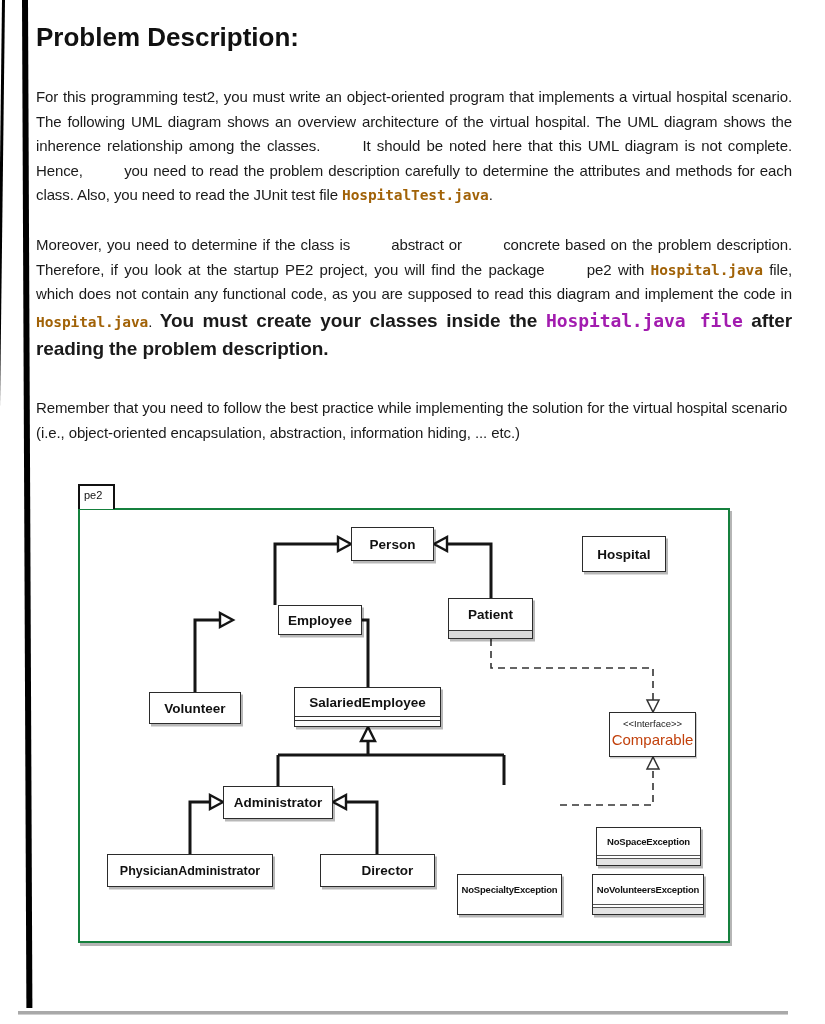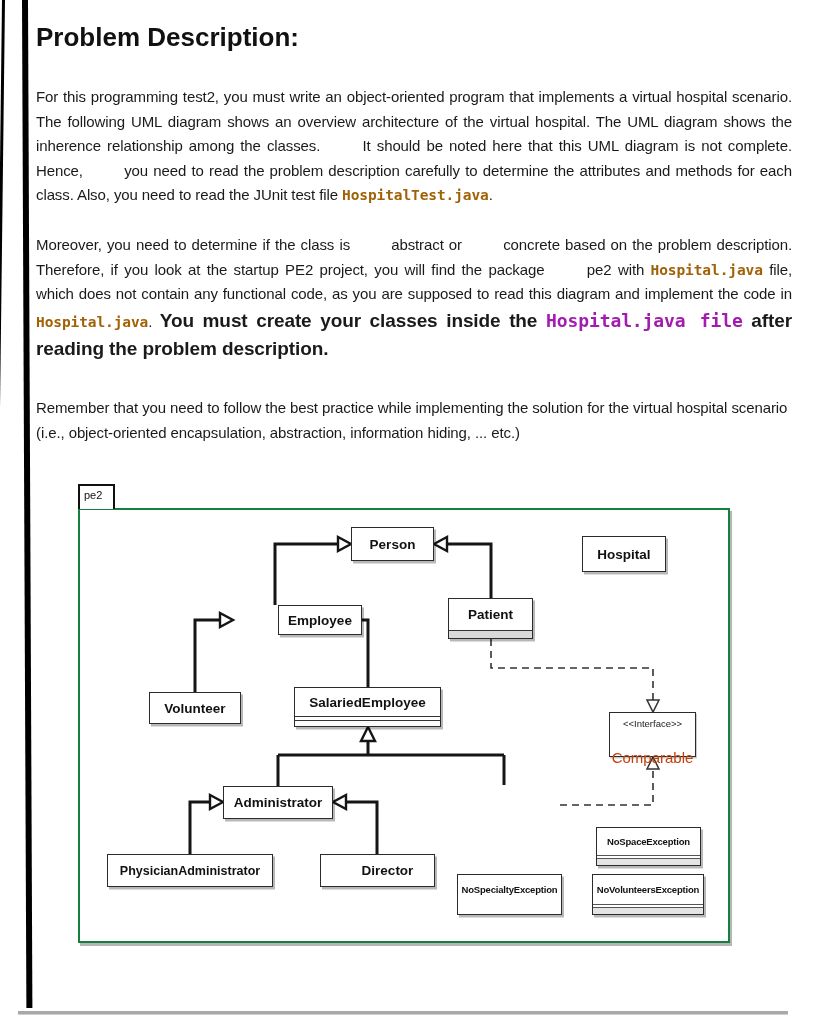--- a/index.html
+++ b/index.html
@@ -49,21 +49,21 @@
   .comp-g { height:8px;  background:#d9d9d9; border-top:1.5px solid #333; }
   .comp-gx{ height:7px;  background:#e4e4e4; border-top:1.2px solid #555; }
   .comp-wx{ height:3px;  background:#fff;    border-top:1.2px solid #555; }
 
   #bx-person        { left:271px; top:17px;  width:83px;  height:34px; }
   #bx-hospital      { left:502px; top:26px;  width:84px;  height:36px; }
   #bx-employee      { left:153px; top:95px;  width:84px;  height:30px;margin-left:45px; }
   #bx-patient       { left:368px; top:88px;  width:85px;  height:41px; }
   #bx-volunteer     { left:69px;  top:182px; width:92px;  height:32px; }
   #bx-salaried      { left:214px; top:177px; width:147px; height:40px; }
-  #bx-comparable    { left:529px; top:202px; width:87px;  height:45px; box-shadow:1px 1.5px 0 rgba(0,0,0,.2);gap:18px; }
+  #bx-comparable    { left:529px; top:202px; width:87px;  height:45px; box-shadow:1px 1.5px 0 rgba(0,0,0,.2); }
   #bx-administrator { left:143px; top:276px; width:110px; height:33px; }
   #bx-physician     { left:368px; top:275px; width:112px; height:40px; }
   #bx-physadmin     { left:27px;  top:344px; width:166px; height:33px; }
   #bx-physadmin .cls-title { font-size:12.5px; }
   #bx-director      { left:240px; top:344px; width:115px; height:33px;padding-left:20px; }
   .exc .cls-title   { font-size:9.5px; letter-spacing:-0.2px; }
   #bx-nospace       { left:516px; top:317px; width:105px; height:39px; }
   #bx-nospecialty   { left:377px; top:364px; width:105px; height:41px;align-items:center; }
   #bx-novolunteers  { left:512px; top:364px; width:112px; height:41px; }
 

